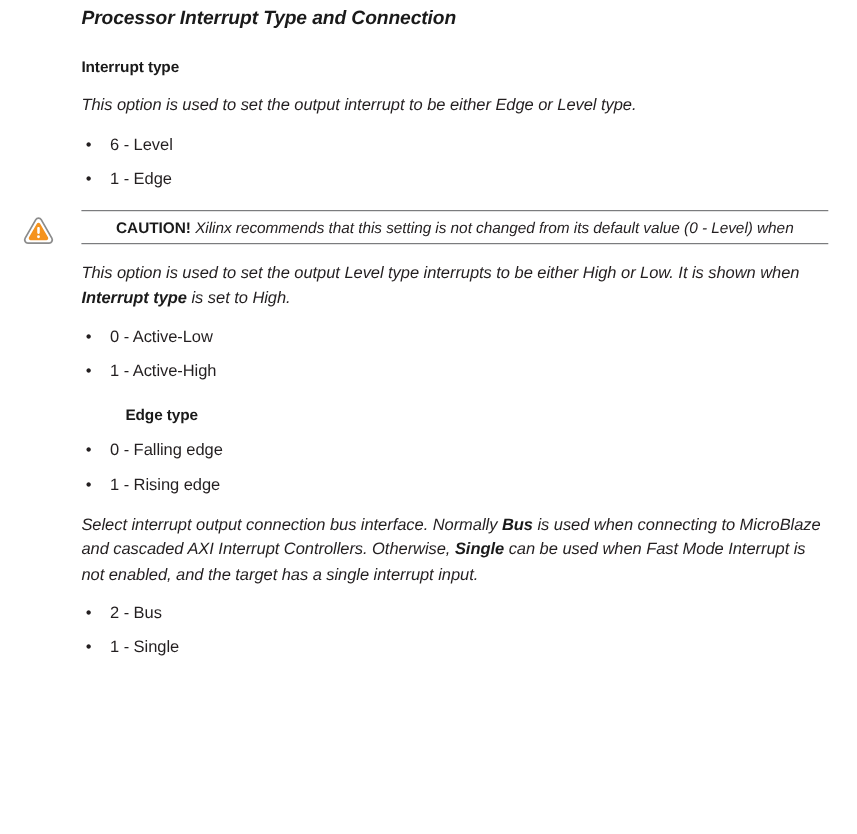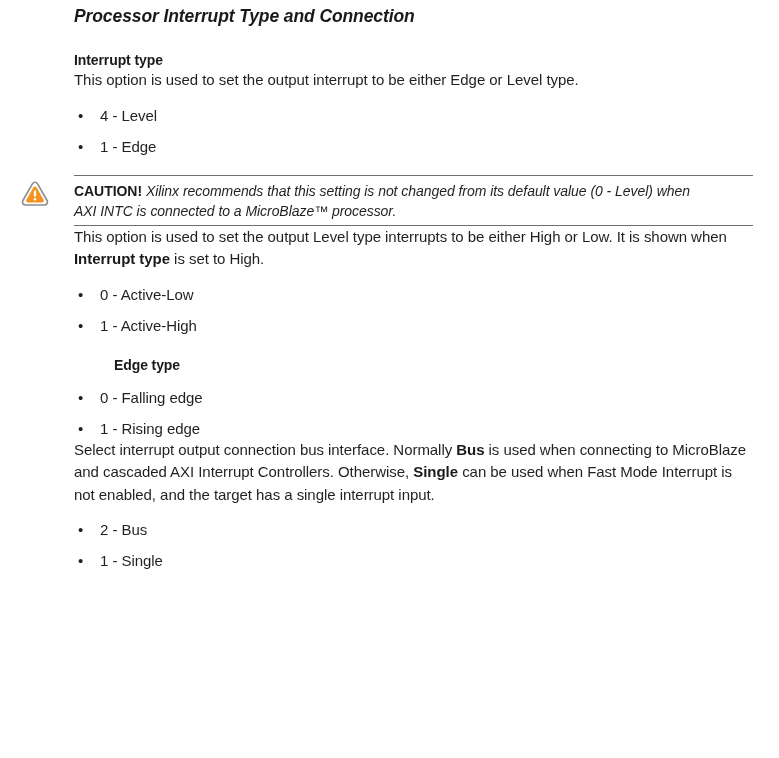--- a/index.html
+++ b/index.html
@@ -115,42 +115,42 @@
   }
 
   .caution-icon {
     position: absolute;
     left: -55px;
     top: 3px;
     width: 32px;
     height: 32px;
   }
   .sp-t14 { margin-top: 14px; }
-  .sp-t16 { margin-top: 0; }
-  .sp-t18 { margin-top: 18px; }
+  .sp-t16 { margin-top: 16px; font-style: italic; }
+  .sp-t18 { margin-top: 18px; text-align: center; }
   .sp-t20 { margin-top: 20px; padding-left: 40px; }
   .sp-t24 { margin-top: 24px; }
   .sp-t26 { margin-top: 26px; }
 </style>
 </head>
 <body>
 
 <div class="page">
   <div class="content">
 
     <h1 class="doc-title">Processor Interrupt Type and Connection</h1>
 
     <div class="section-heading sp-t24">Interrupt type</div>
 
     <div class="body-text sp-t16">This option is used to set the output interrupt to be either Edge or Level type.</div>
 
     <ul class="bullet-list sp-t14">
       <li class="bullet-item">
         <span class="bullet-mark">•</span>
-        <span>4 - Level</span>
+        <span>6 - Level</span>
       </li>
       <li class="bullet-item sp-t11" style="margin-top:11px;">
         <span class="bullet-mark">•</span>
         <span>1 - Edge</span>
       </li>
     </ul>
 
     <div class="caution-block sp-t18">
 
       <div class="caution-icon">
@@ -161,23 +161,20 @@
           <circle cx="16" cy="21.2" r="1.3" fill="#ffffff"></circle>
         </svg>
       </div>
 
       <div class="caution-rule"></div>
 
       <div class="caution-body">
         <div class="caution-text">
           <b>CAUTION!</b><span> Xilinx recommends that this setting is not changed from its default value (0 - Level) when</span>
         </div>
-        <div class="caution-text">
-          <span>AXI INTC is connected to a MicroBlaze™ processor.</span>
-        </div>
       </div>
 
       <div class="caution-rule"></div>
     </div>
 
 
     <div class="body-text sp-t16">
       <span>This option is used to set the output Level type interrupts to be either High or Low. It is shown when </span><b>Interrupt type</b><span> is set to High.</span>
     </div>
 

